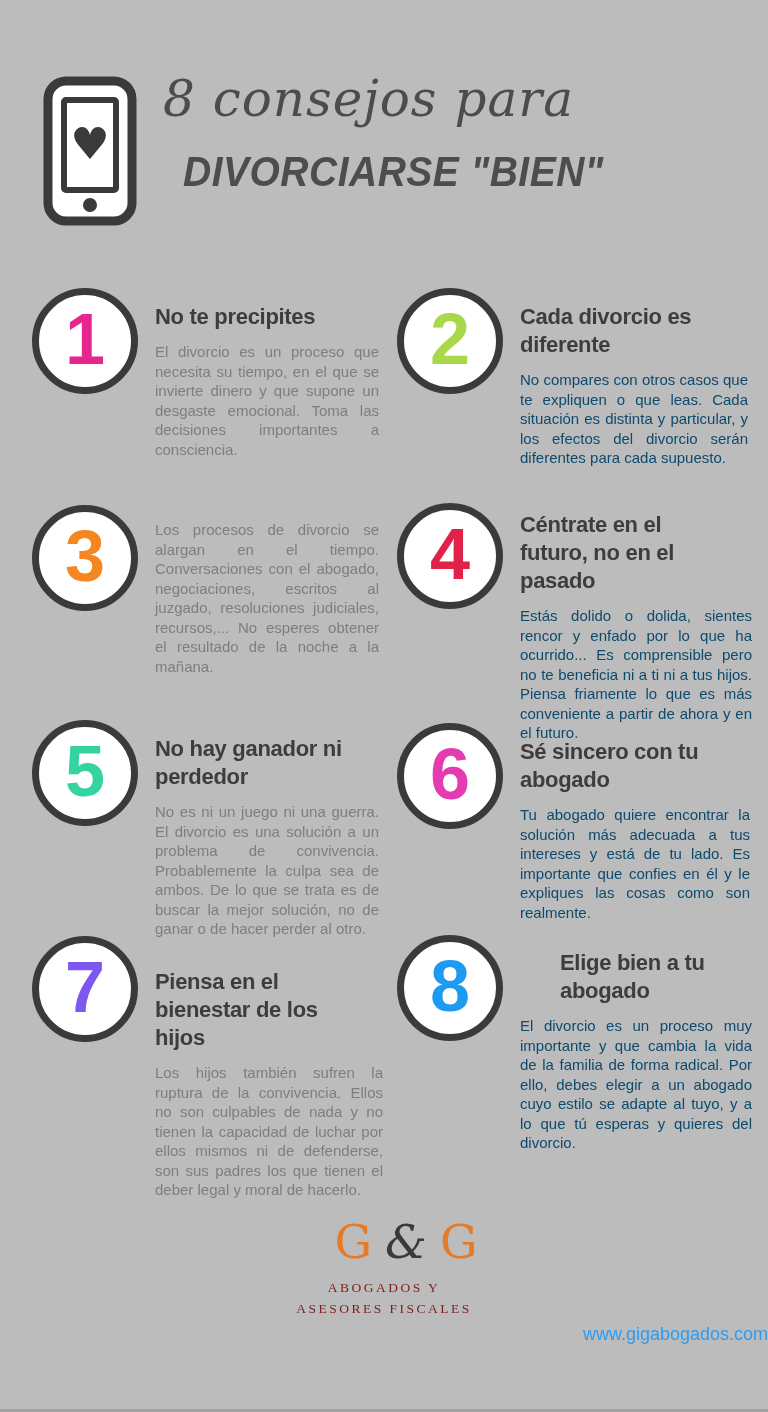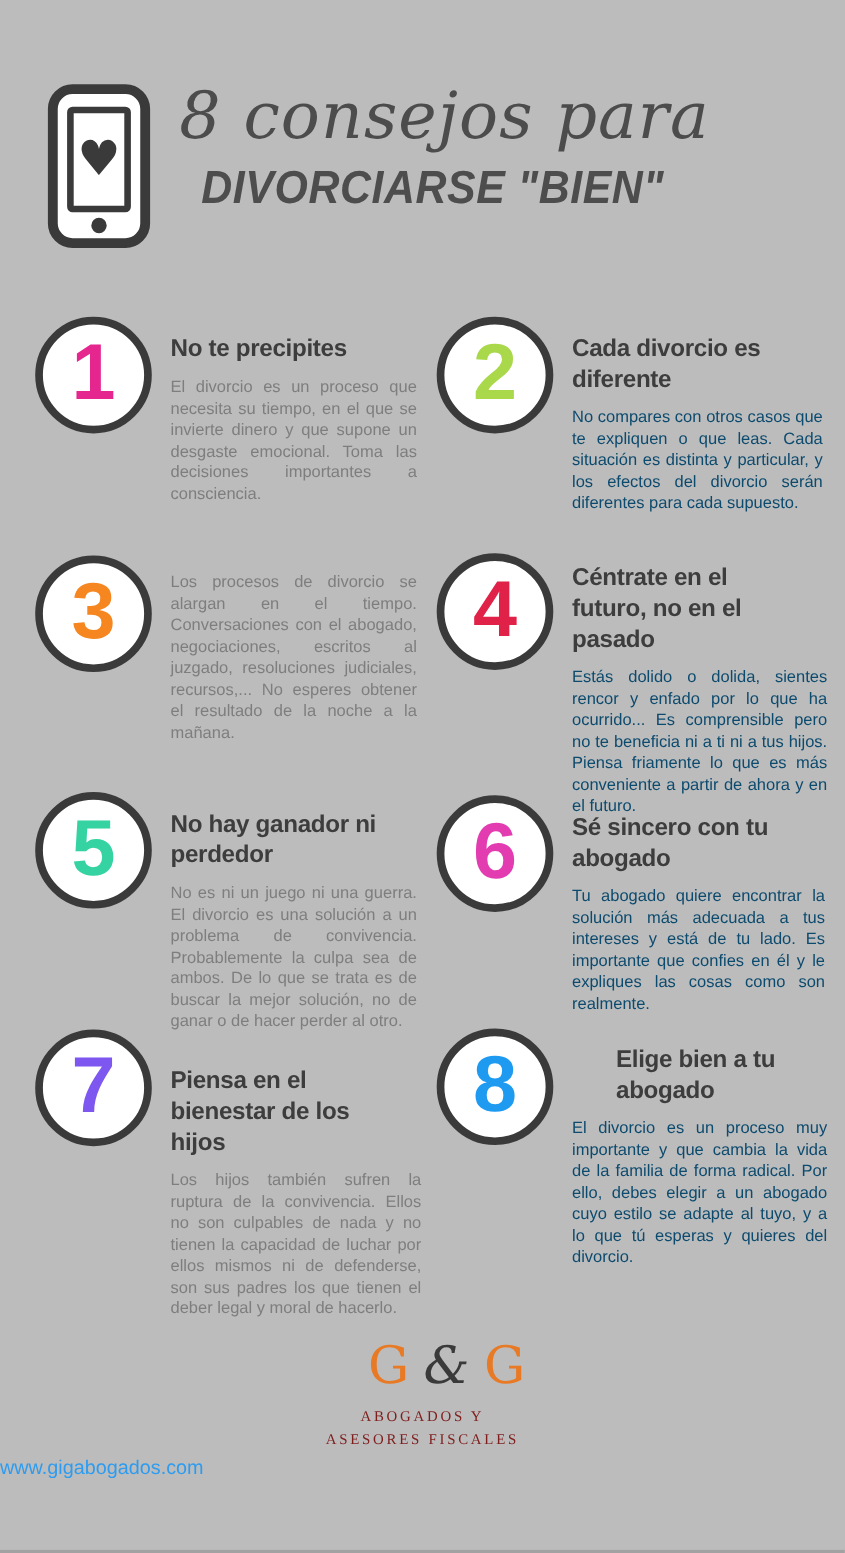--- a/index.html
+++ b/index.html
@@ -22,21 +22,21 @@
     left: 43px;
     top: 76px;
   }
   .title-script {
     position: absolute;
     left: 163px;
     top: 70px;
     width: 560px;
     font-family: "DejaVu Serif", serif;
     font-style: italic;
-    font-size: 59px;
+    font-size: 50px;
     color: #4c4c4c;
     letter-spacing: 1px;
   }
   .title-bold {
     position: absolute;
     left: 183px;
     top: 148px;
     width: 560px;
     font-family: "Liberation Sans", sans-serif;
     font-weight: bold;
@@ -132,21 +132,21 @@
     font-family: "Liberation Serif", serif;
     font-size: 13.5px;
     letter-spacing: 2.5px;
     color: #7f1d1d;
     line-height: 21px;
   }
   .site-url {
     position: absolute;
     left: 0; top: 1324px;
     width: 768px;
-    text-align: left;
+    text-align: right;
     font-size: 18px;
     font-weight: 500;
   }
   .bottom-line {
     position: absolute;
     left: 0; bottom: 0;
     width: 768px; height: 3px;
     background: #a2a2a2;
   }
 </style>

